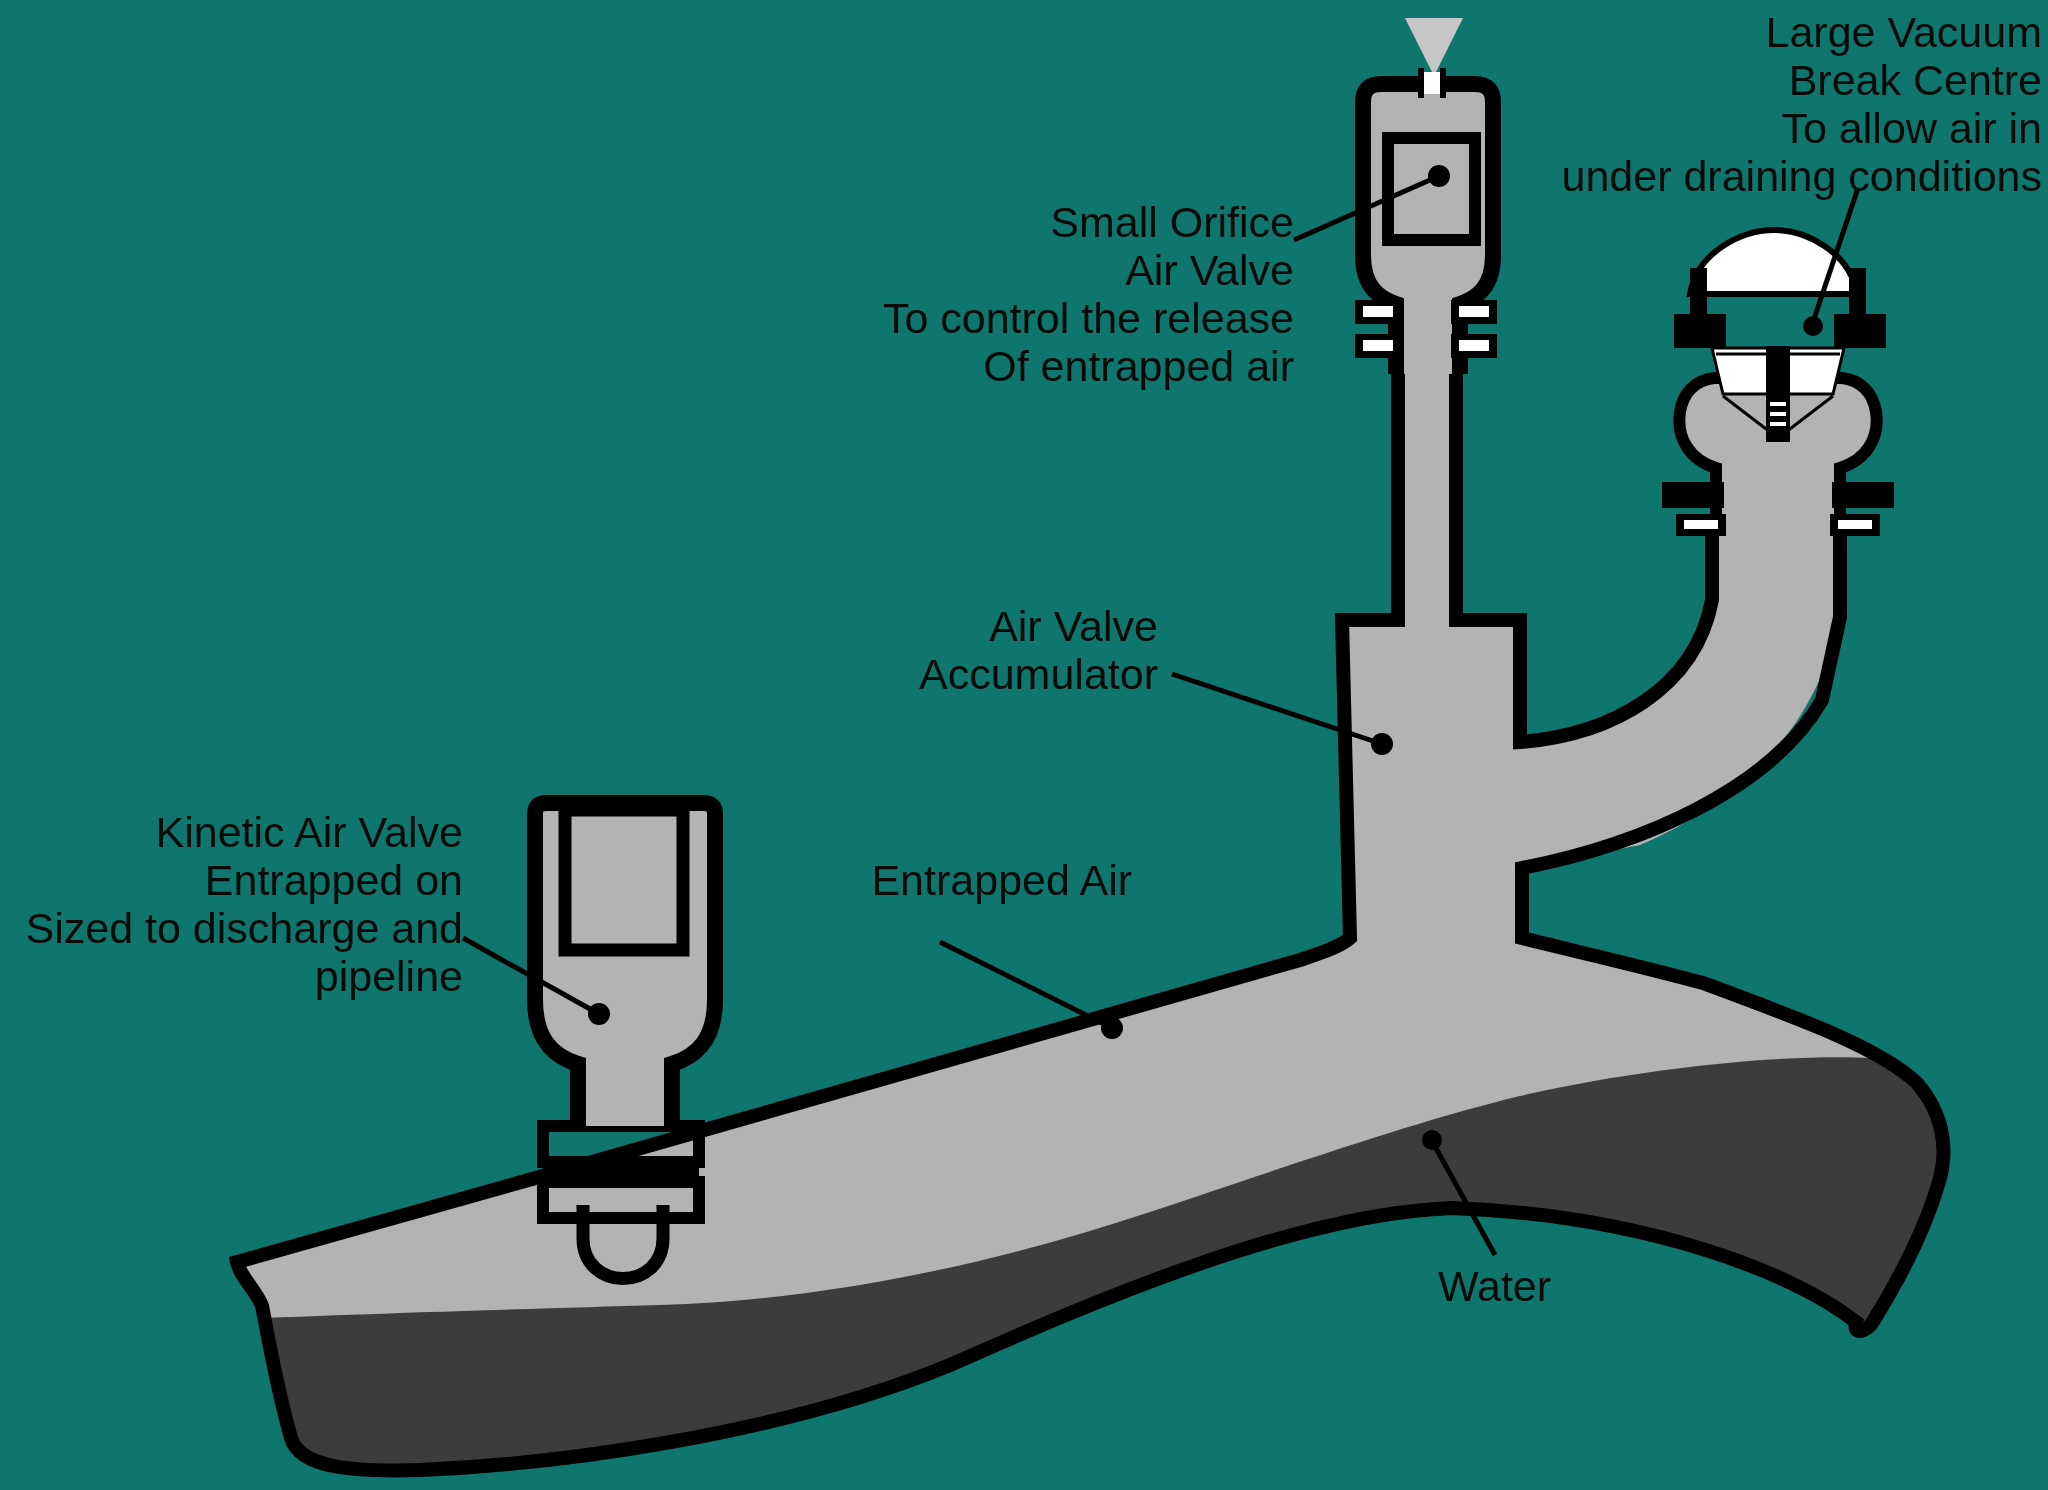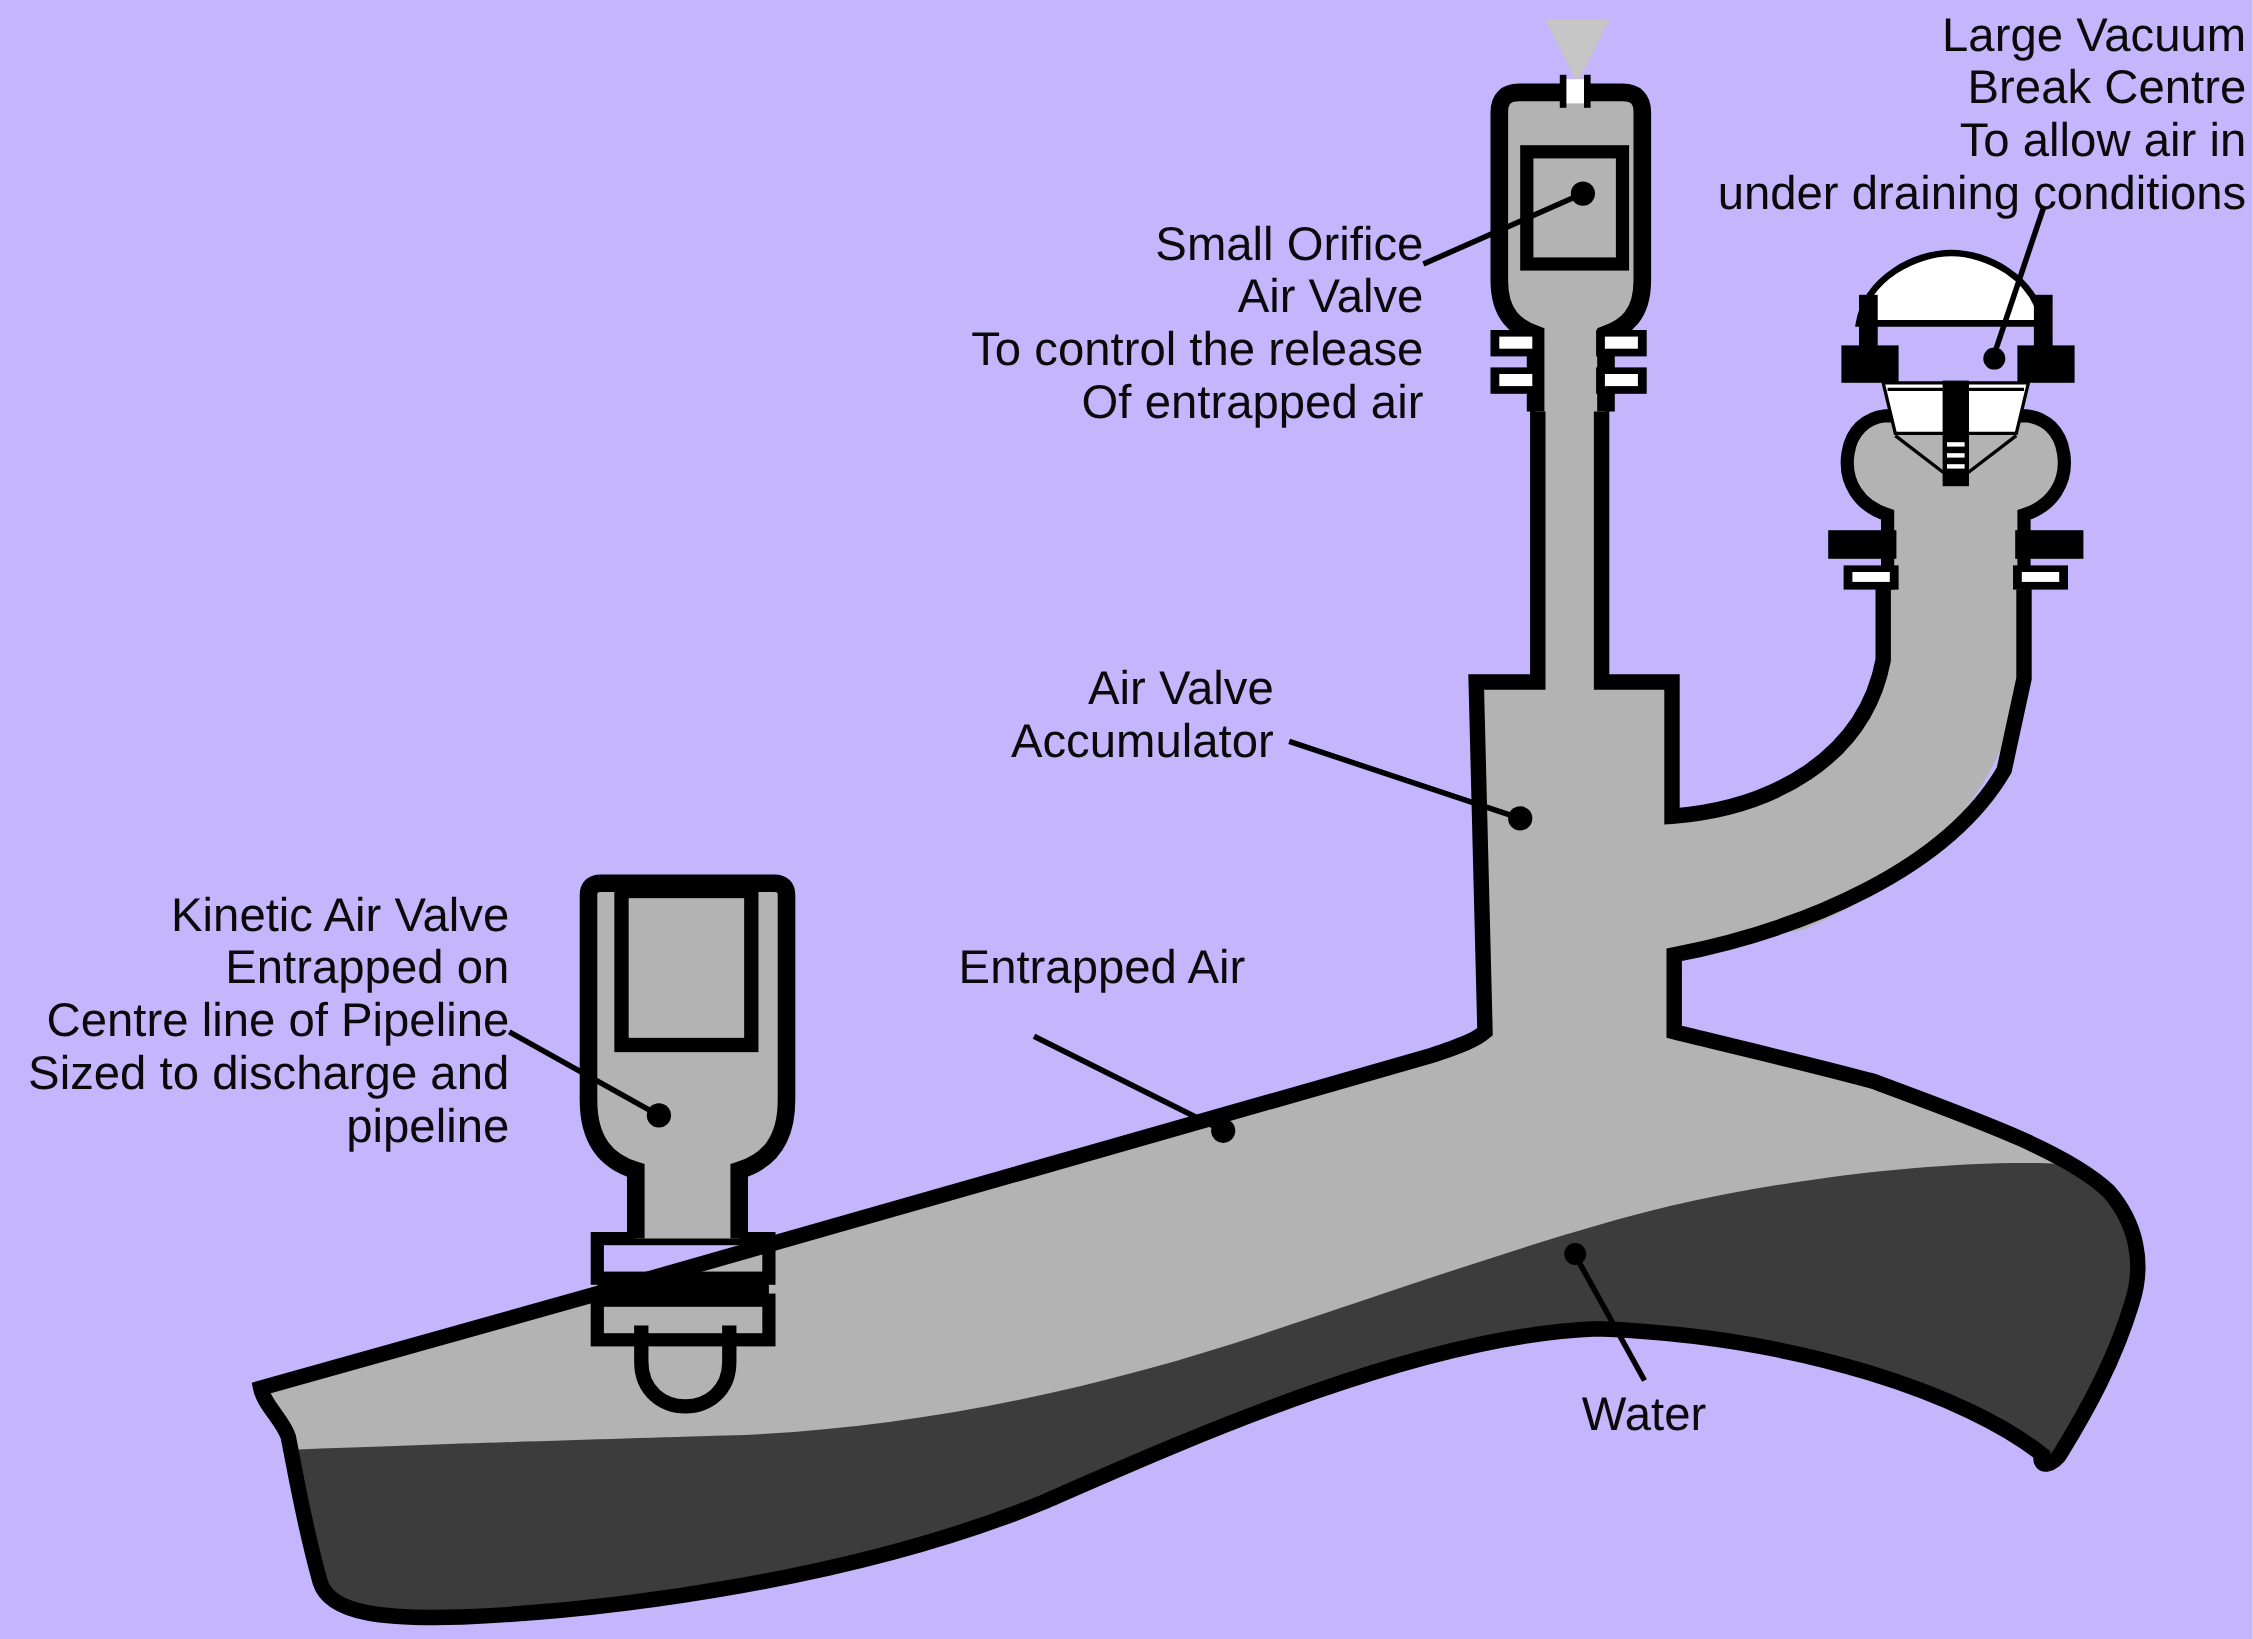--- a/index.html
+++ b/index.html
@@ -1,17 +1,17 @@
 <!DOCTYPE html>
 <html><head>
 <meta charset="utf-8">
 <style>
   html,body{margin:0;padding:0;background:#ffffff;}
   .stage{
-    position:relative;width:2048px;height:1490px;background:#c4b5fd;overflow:hidden;
+    position:relative;width:2048px;height:1490px;background:#0f766e;overflow:hidden;
     font-family:"Liberation Sans", sans-serif;
   }
   .stage svg{position:absolute;left:0;top:0;}
   .label{
     position:absolute;color:#0a0a0a;font-size:43px;line-height:48px;white-space:nowrap;
   }
   .label.right{text-align:right;}
   .outline{stroke:#000;fill:none;}
   .w14{stroke-width:14;}
   .w13{stroke-width:13;}
@@ -197,21 +197,20 @@
     <div>Accumulator</div>
   </div>
 
   <div class="label right" style="top:856px; right:916px;">
     <div>Entrapped Air</div>
   </div>
 
   <div class="label right" style="top:808px; right:1585px;">
     <div>Kinetic Air Valve</div>
     <div>Entrapped on</div>
-    <div>Centre line of Pipeline</div>
     <div>Sized to discharge and</div>
     <div>pipeline</div>
   </div>
 
   <div class="label" style="top:1262px; left:1438px;">
     <div>Water</div>
   </div>
 
 </div>
 

